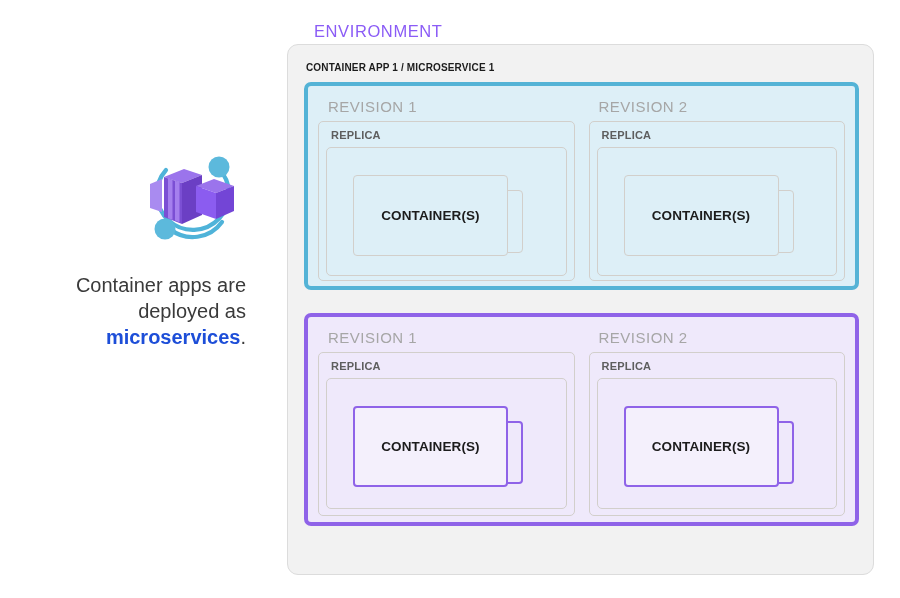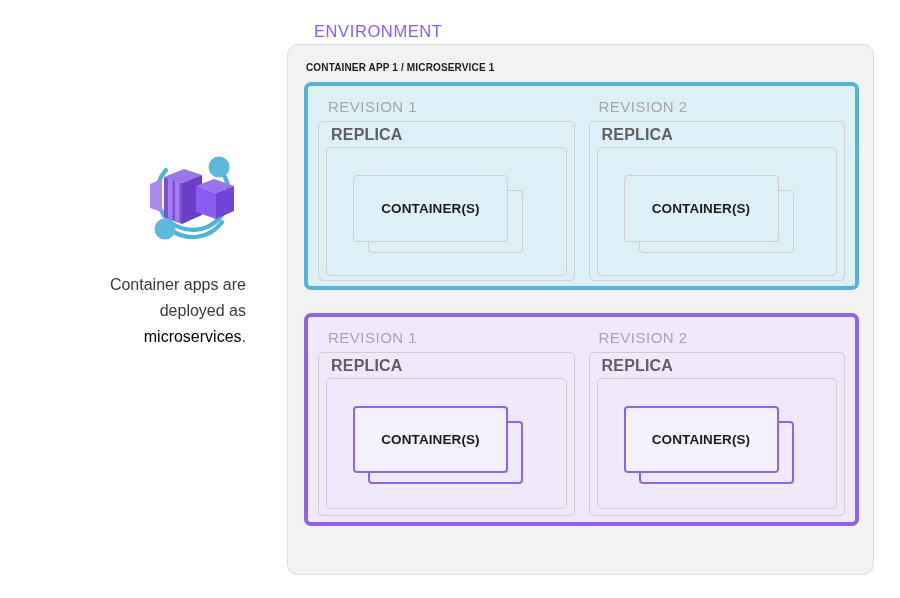--- a/index.html
+++ b/index.html
@@ -31,28 +31,28 @@
     width: 104px;
     height: 104px;
   }
 
   #caption {
     position: absolute;
     left: 38px;
     top: 272px;
     width: 208px;
     text-align: right;
-    font-size: 16px;
+    font-size: 20px;
     line-height: 26px;
     color: #3a3a3a;
     font-family: "Liberation Sans", sans-serif;
   }
   #caption .bold {
-    font-weight: normal;
-    color: #000000;
+    font-weight: bold;
+    color: #1d4ed8;
     text-align: center;
   }
 
   
   #environment-label {
     position: absolute;
     left: 314px;
     top: 22px;
     font-size: 16.5px;
     letter-spacing: 0.6px;
@@ -129,21 +129,21 @@
     position: relative;
     box-sizing: border-box;
     border: 1.6px solid #d2cfcb;
     border-radius: 5px;
     padding: 4px 7px 8px 7px;
   }
   #app-group-1 .replica-outer { height: 160px; }
   #app-group-2 .replica-outer { height: 164px; }
 
   .replica-label {
-    font-size: 16px;
+    font-size: 11px;
     font-weight: bold;
     color: #5e5e5e;
     letter-spacing: 0.2px;
     margin: 1px 0 4px 5px;
     line-height: 16px;
   }
 
   .replica-inner {
     position: relative;
     box-sizing: border-box;
@@ -168,21 +168,21 @@
     width: 155px;
     height: 63px;
     box-sizing: border-box;
     border-radius: 4px;
   }
   .card-front {
     position: absolute;
     left: 0;
     top: 0;
     width: 155px;
-    height: 67px;
+    height: 81px;
     box-sizing: border-box;
     border-radius: 4px;
     display: flex;
     align-items: center;
     justify-content: center;
   }
   .card-label {
     font-size: 13.5px;
     font-weight: bold;
     color: #1c1c1c;

